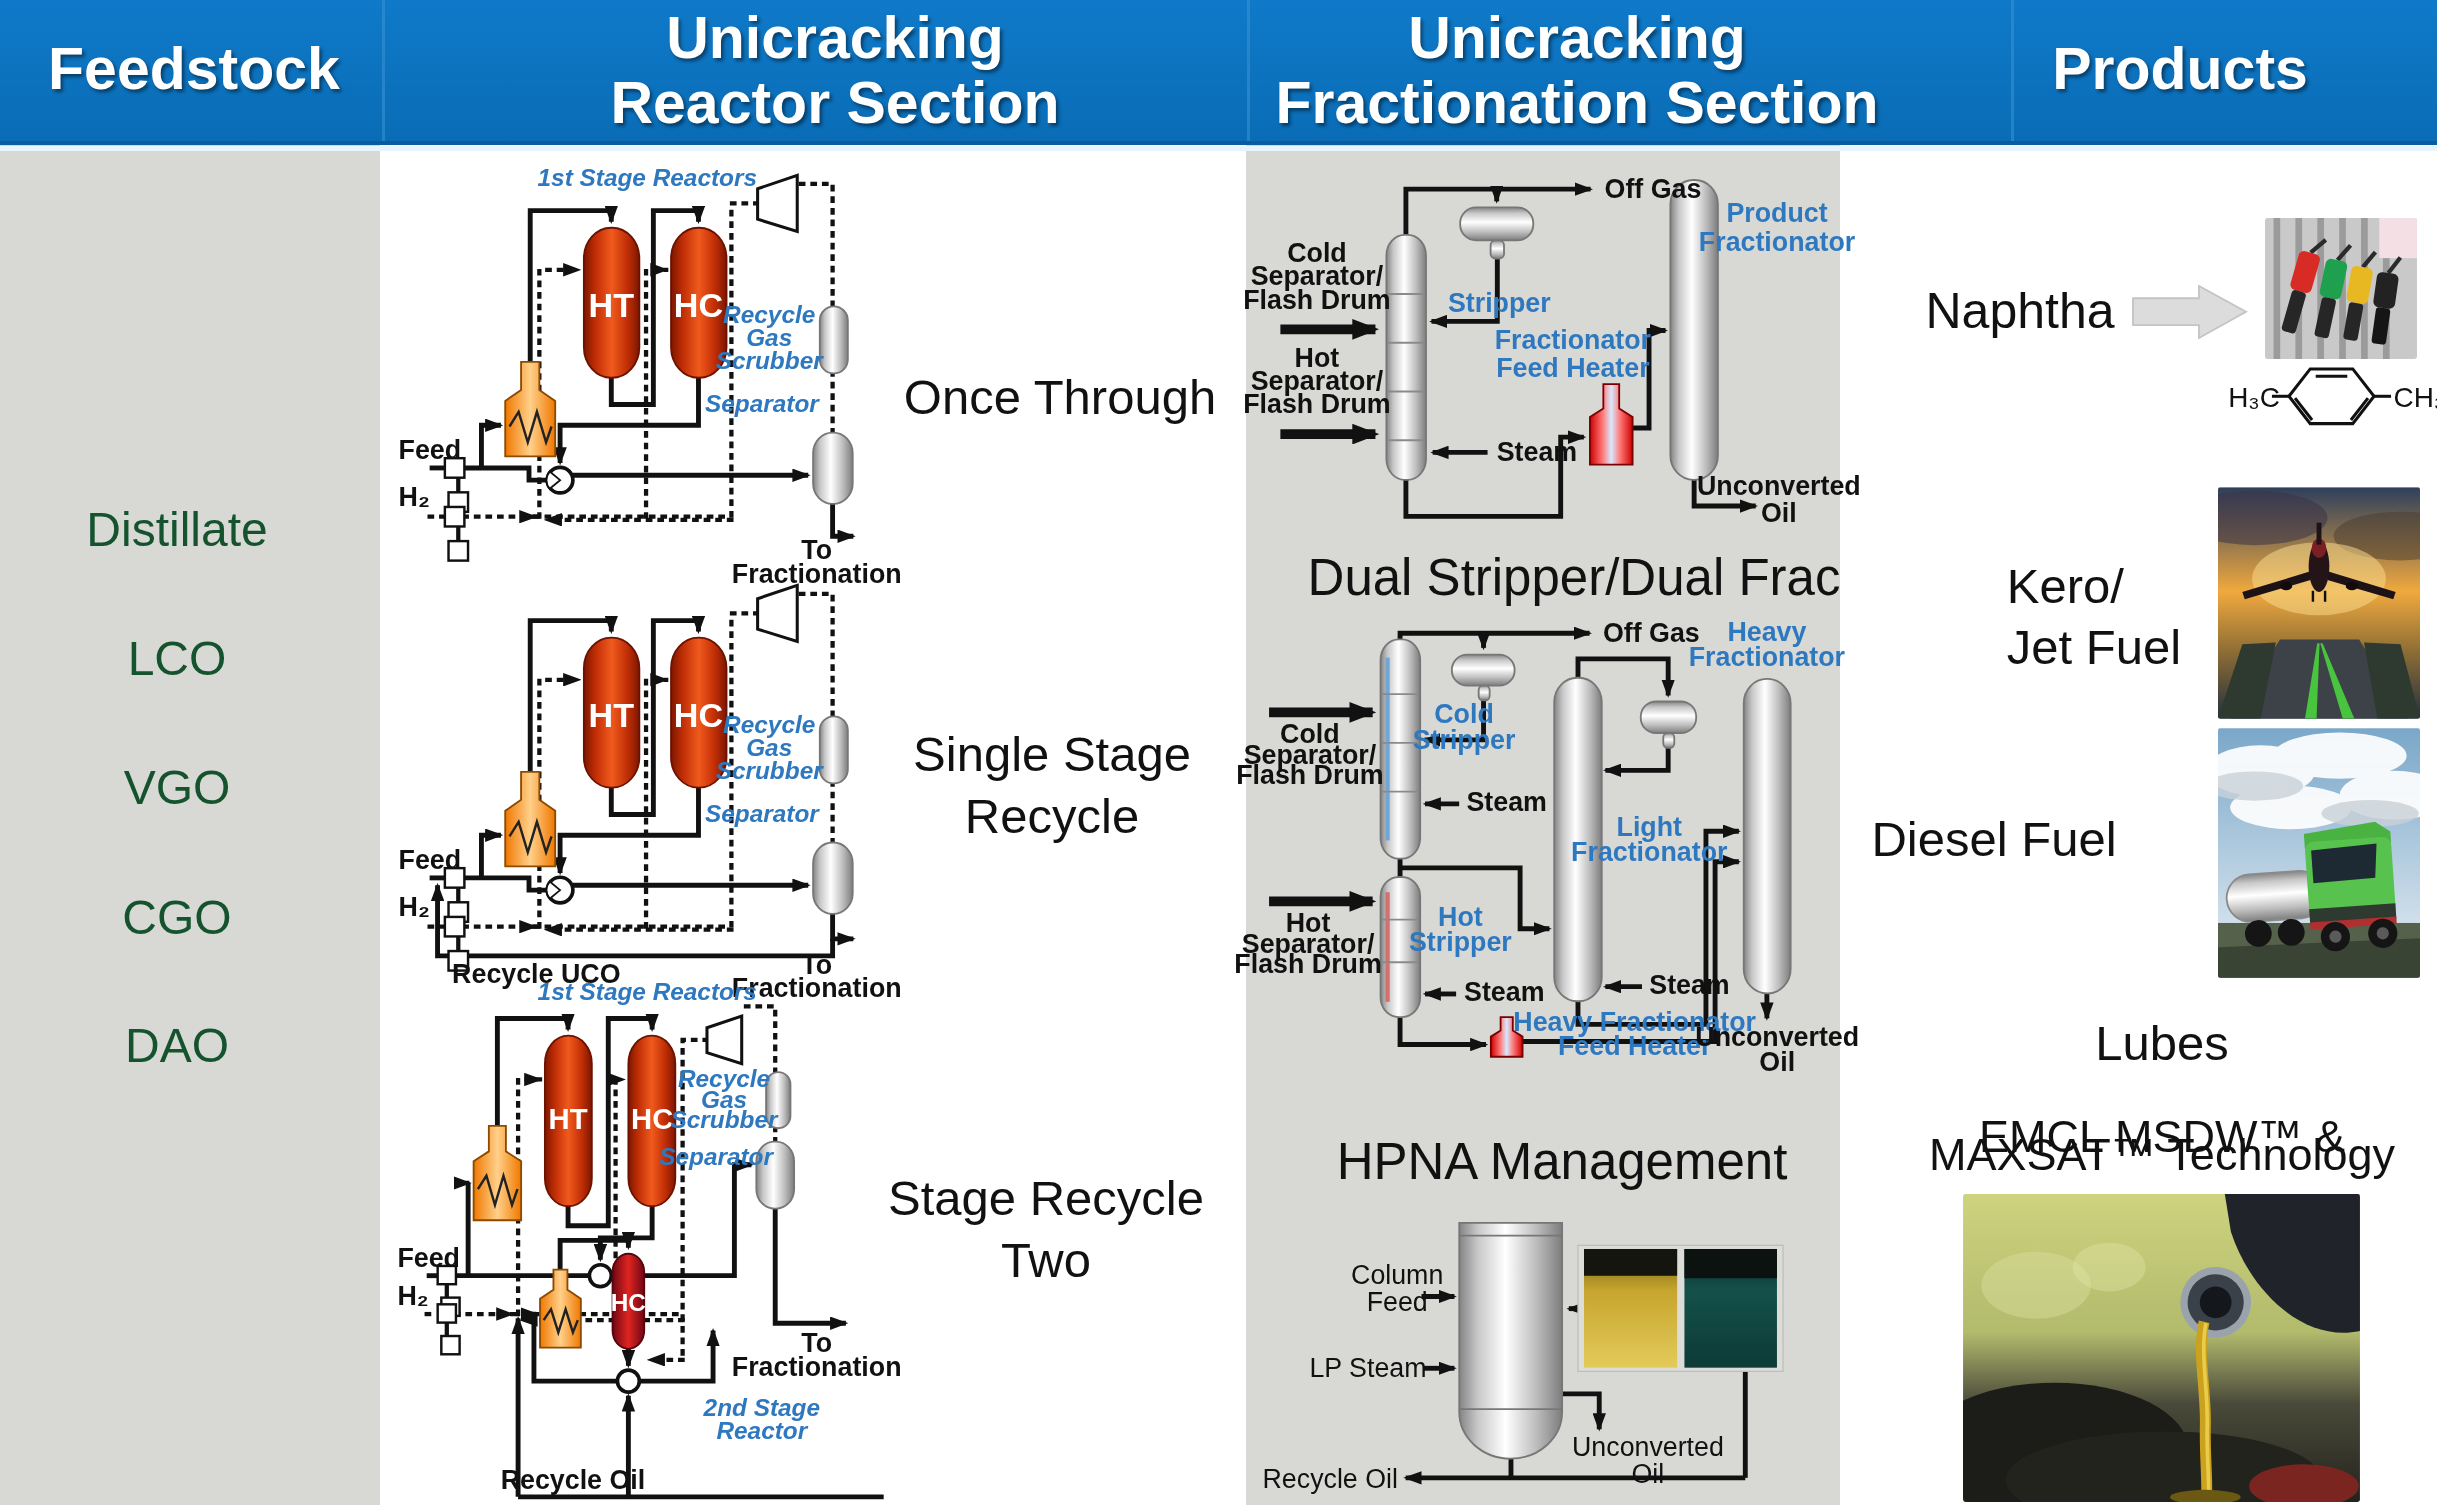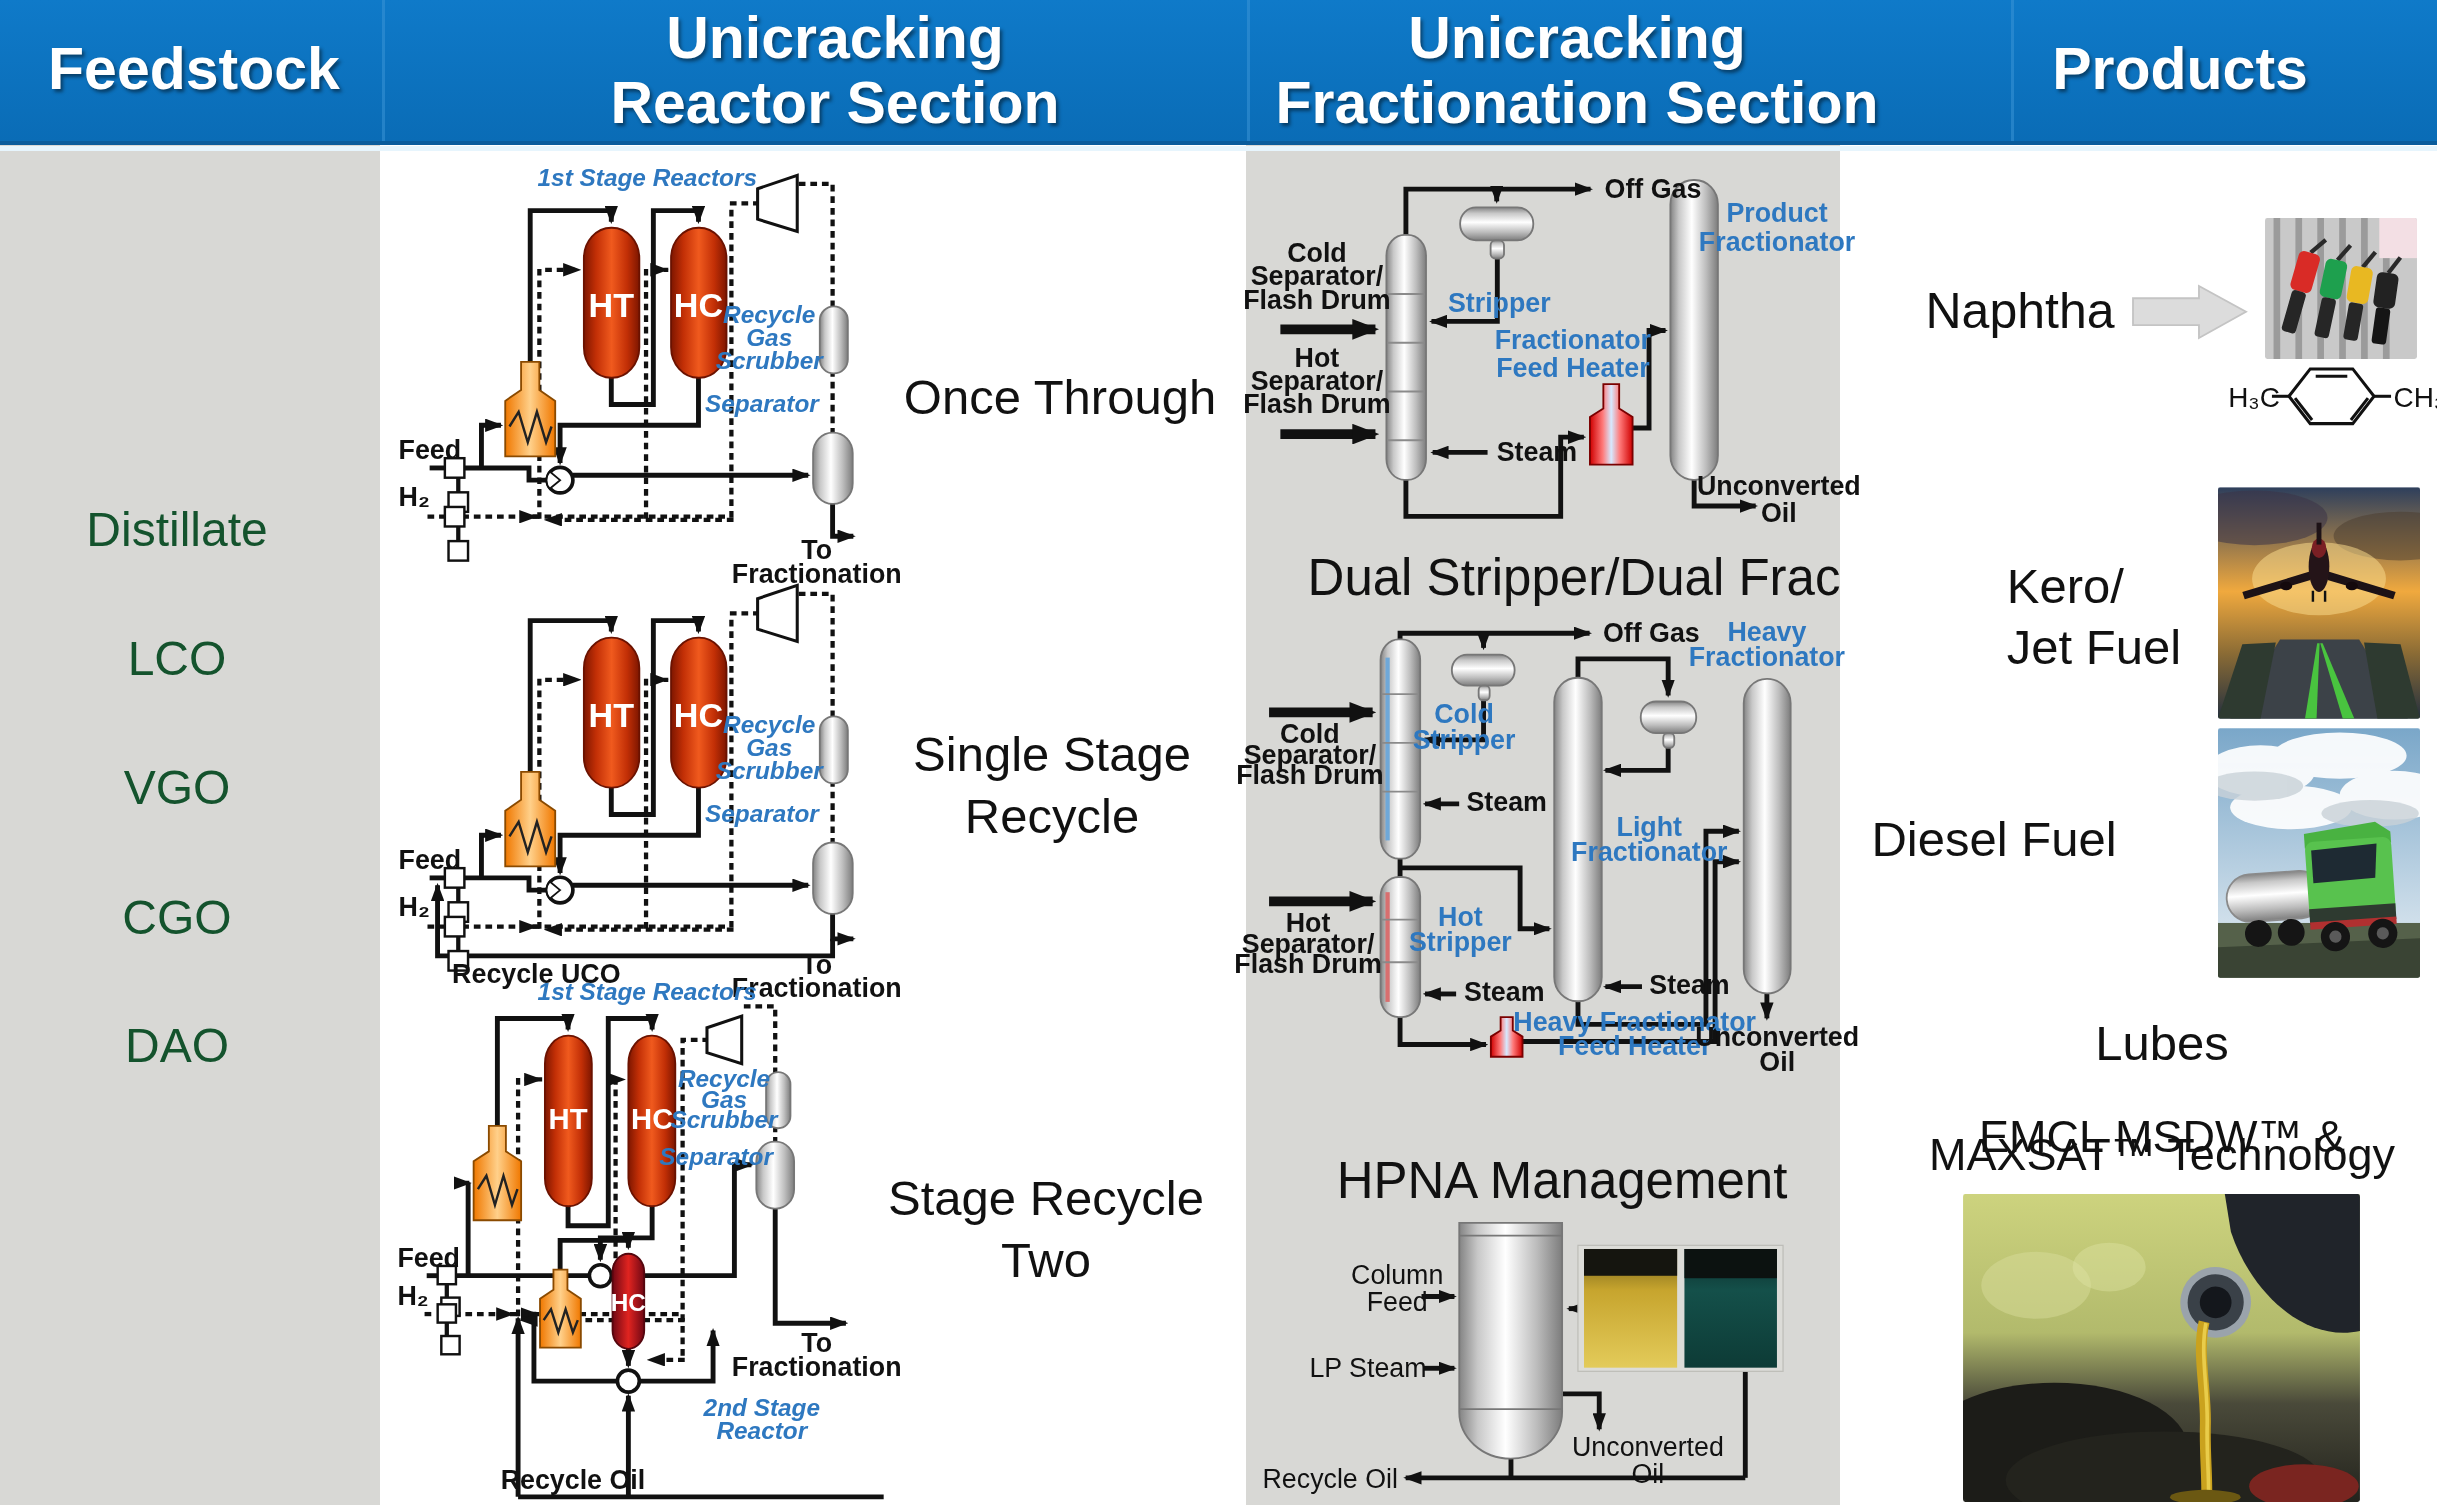--- a/index.html
+++ b/index.html
@@ -427,21 +427,21 @@
     <text class="tBlue md" x="652" y="352" font-size="42">Light</text>
     <text class="tBlue md" x="652" y="394" font-size="42">Fractionator</text>
     <text class="tBlk" x="652" y="612" font-size="40">Steam</text>
     <text class="tBlue md" x="845" y="32" font-size="42">Heavy</text>
     <text class="tBlue md" x="845" y="74" font-size="42">Fractionator</text>
     <text class="tBlue md" x="628" y="672" font-size="38">Heavy Fractionator</text>
     <text class="tBlue md" x="628" y="712" font-size="38">Feed Heater</text>
     <text class="tBlk md" x="862" y="698" font-size="40">Unconverted</text>
     <text class="tBlk md" x="862" y="738" font-size="40">Oil</text>
   </svg>
-  <div class="big-title" style="left:1562px;top:1132px;margin-top:19px;">HPNA Management</div>
+  <div class="big-title" style="left:1562px;top:1132px;">HPNA Management</div>
 
   <svg class="diagram" style="left:1258px;top:1193px;" width="579" height="311" viewBox="0 0 950 511">
     <g>
       <path class="lnS" d="M268,170 H322" marker-end="url(#ah)"></path>
       <path class="lnS" d="M272,288 H322" marker-end="url(#ah)"></path>
       <path class="lnS" d="M528,190 H510" marker-end="url(#ah)"></path>
       <path class="lnS" d="M499,330 H560 V388" marker-end="url(#ah)"></path>
       <path class="lnS" d="M800,293 V468"></path>
       <path class="lnS" d="M415,436 V468"></path>
       <path class="lnS" d="M800,468 H242" marker-end="url(#ah)"></path>

